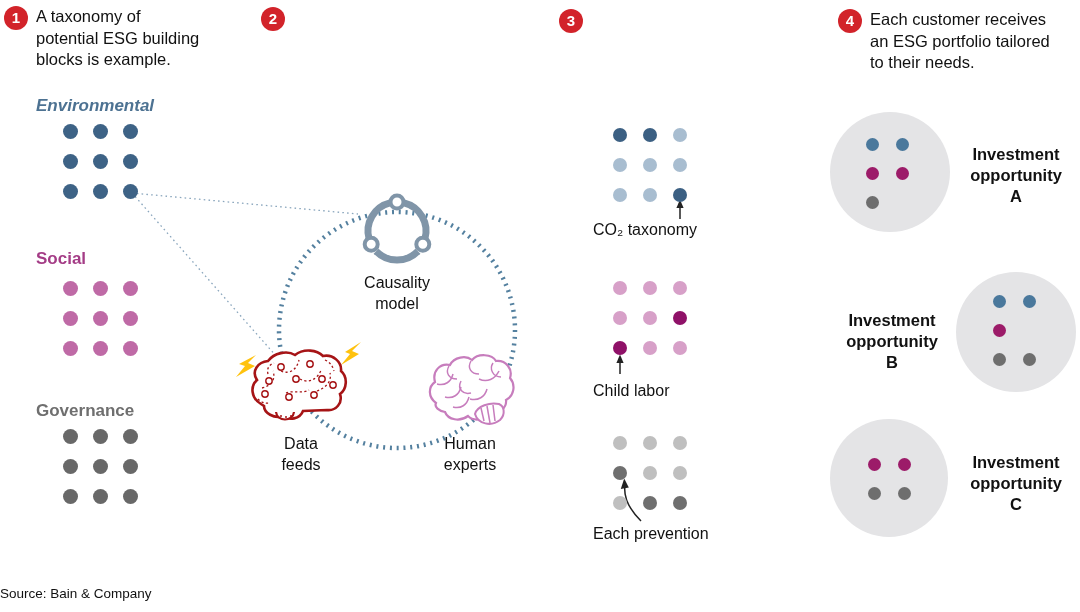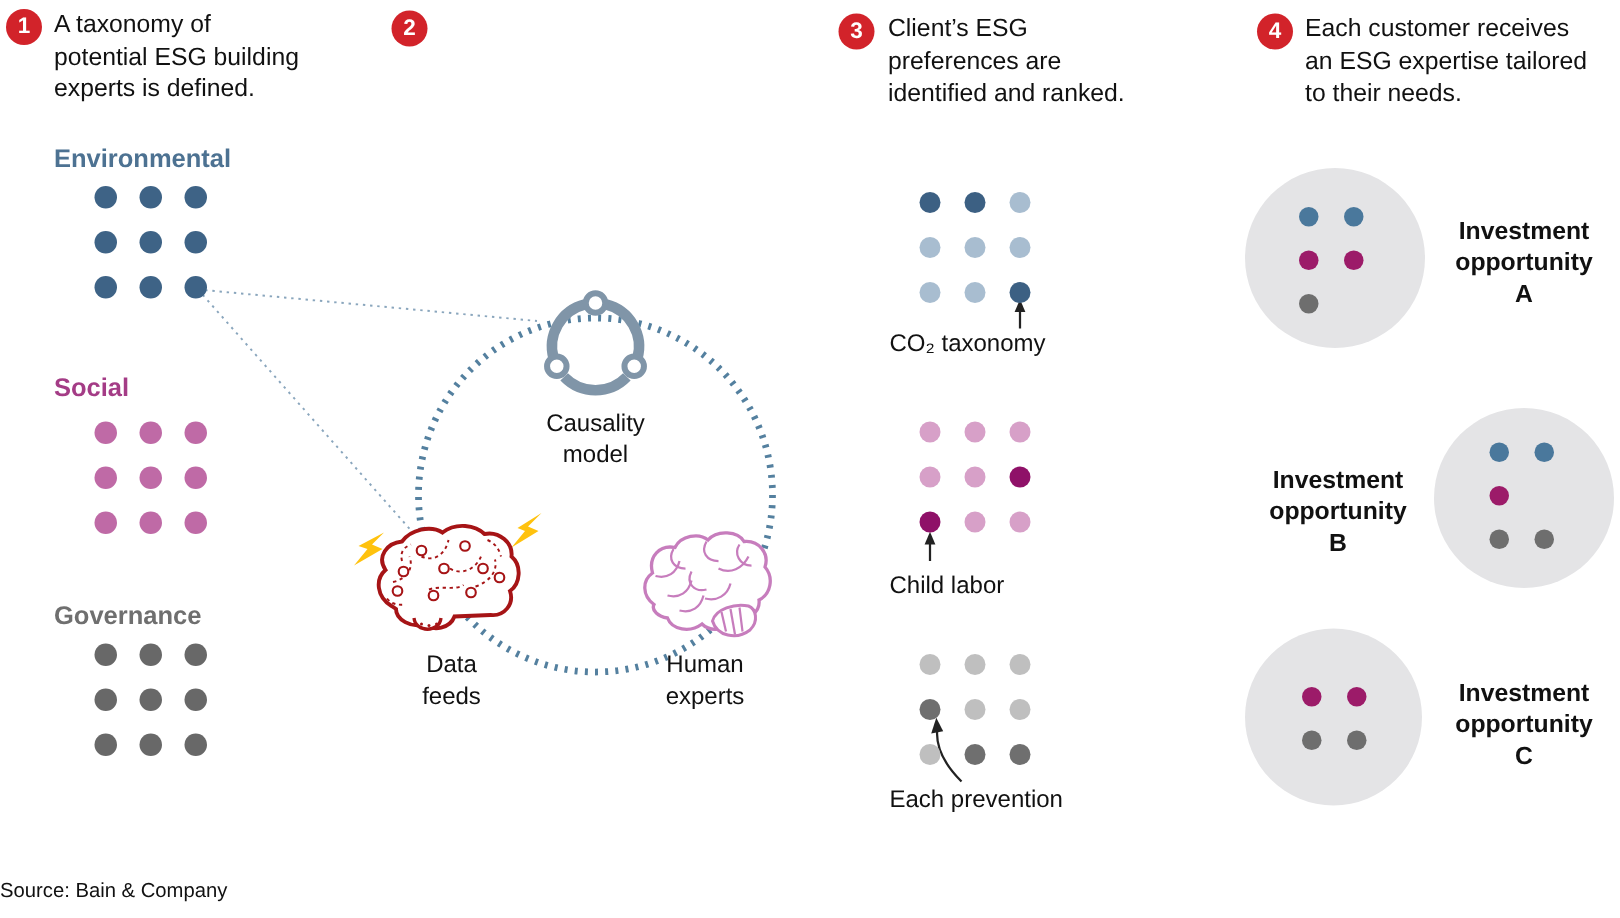--- a/index.html
+++ b/index.html
@@ -120,23 +120,23 @@
     </g>
     <g>
       <path d="M641,521 C632,512 623,499 625,485" fill="none" stroke-width="1.5" stroke="#222222"></path>
       <polygon points="620.8,489 628.8,487.5 624.2,478.5" fill="#222222"></polygon>
     </g>
   </svg>
 
   <div class="badge" style="left: 4px; top: 6px; background: rgb(210, 35, 42);">1</div>
   <div class="step-text" style="left:36px;top:6px">A taxonomy of
 potential ESG building
-experts is defined.</div>
-
-  <div class="cat-h" style="left: 36px; top: 96px; color: rgb(77, 114, 146);">Environmental</div>
+blocks is example.</div>
+
+  <div class="cat-h" style="left: 36px; top: 96px; color: rgb(77, 114, 146); font-style: italic;">Environmental</div>
   <div class="dot-grid g-lg" style="left:63px;top:124px">
       <span class="dot" style="background: rgb(62, 99, 134);"></span>
       <span class="dot" style="background: rgb(62, 99, 134);"></span>
       <span class="dot" style="background: rgb(62, 99, 134);"></span>
       <span class="dot" style="background: rgb(62, 99, 134);"></span>
       <span class="dot" style="background: rgb(62, 99, 134);"></span>
       <span class="dot" style="background: rgb(62, 99, 134);"></span>
       <span class="dot" style="background: rgb(62, 99, 134);"></span>
       <span class="dot" style="background: rgb(62, 99, 134);"></span>
       <span class="dot" style="background: rgb(62, 99, 134);"></span>
@@ -171,23 +171,20 @@
   <div class="badge" style="left: 261px; top: 7px; background: rgb(210, 35, 42);">2</div>
 
   <div class="center-label" style="left:347px;top:272px;width:100px">Causality
 model</div>
   <div class="center-label" style="left:262px;top:433px;width:78px">Data
 feeds</div>
   <div class="center-label" style="left:424px;top:433px;width:92px">Human
 experts</div>
 
   <div class="badge" style="left: 559px; top: 9px; background: rgb(210, 35, 42);">3</div>
-  <div class="step-text" style="left:592px;top:9px">Client’s ESG
-preferences are
-identified and ranked.</div>
 
   <div class="dot-grid g-md" style="left:613px;top:128px">
       <span class="dot" style="background: rgb(60, 96, 131);"></span>
       <span class="dot" style="background: rgb(60, 96, 131);"></span>
       <span class="dot" style="background: rgb(168, 189, 208);"></span>
       <span class="dot" style="background: rgb(168, 189, 208);"></span>
       <span class="dot" style="background: rgb(168, 189, 208);"></span>
       <span class="dot" style="background: rgb(168, 189, 208);"></span>
       <span class="dot" style="background: rgb(168, 189, 208);"></span>
       <span class="dot" style="background: rgb(168, 189, 208);"></span>
@@ -216,21 +213,21 @@
       <span class="dot" style="background: rgb(191, 191, 191);"></span>
       <span class="dot" style="background: rgb(191, 191, 191);"></span>
       <span class="dot" style="background: rgb(191, 191, 191);"></span>
       <span class="dot" style="background: rgb(111, 111, 111);"></span>
       <span class="dot" style="background: rgb(111, 111, 111);"></span>
     </div>
   <div class="callout" style="left:593px;top:525px">Each prevention</div>
 
   <div class="badge" style="left: 838px; top: 9px; background: rgb(210, 35, 42);">4</div>
   <div class="step-text" style="left:870px;top:9px">Each customer receives
-an ESG expertise tailored
+an ESG portfolio tailored
 to their needs.</div>
 
   <div class="port-circle" style="left: 830px; top: 112px; width: 120px; height: 120px; background: rgb(228, 228, 230);"></div>
   <div class="dot-grid g-sm" style="left:866px;top:138px">
       <span class="dot" style="background: rgb(74, 120, 156);"></span>
       <span class="dot" style="background: rgb(74, 120, 156);"></span>
       <span class="dot" style="background: rgb(156, 27, 105);"></span>
       <span class="dot" style="background: rgb(156, 27, 105);"></span>
       <span class="dot" style="background: rgb(110, 110, 110);"></span>
       <span class="dot" style="visibility: hidden;"></span>

